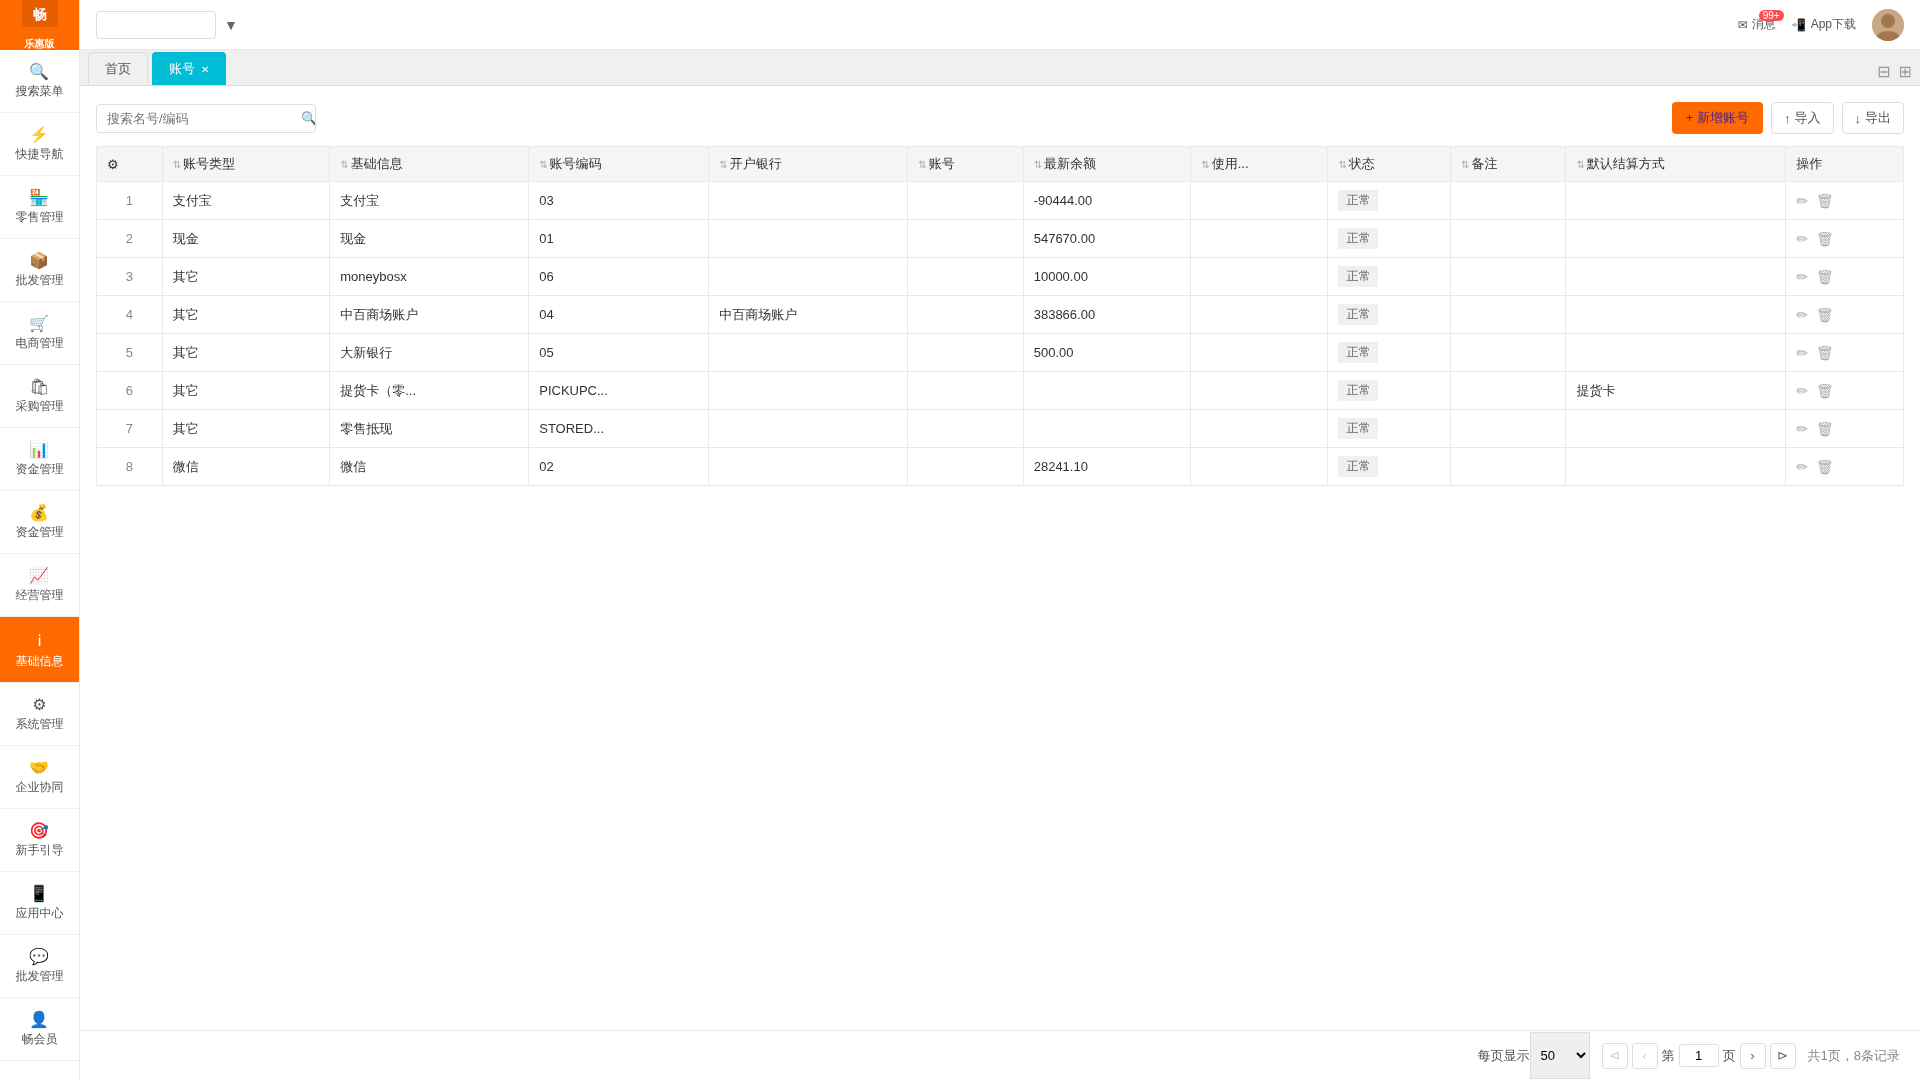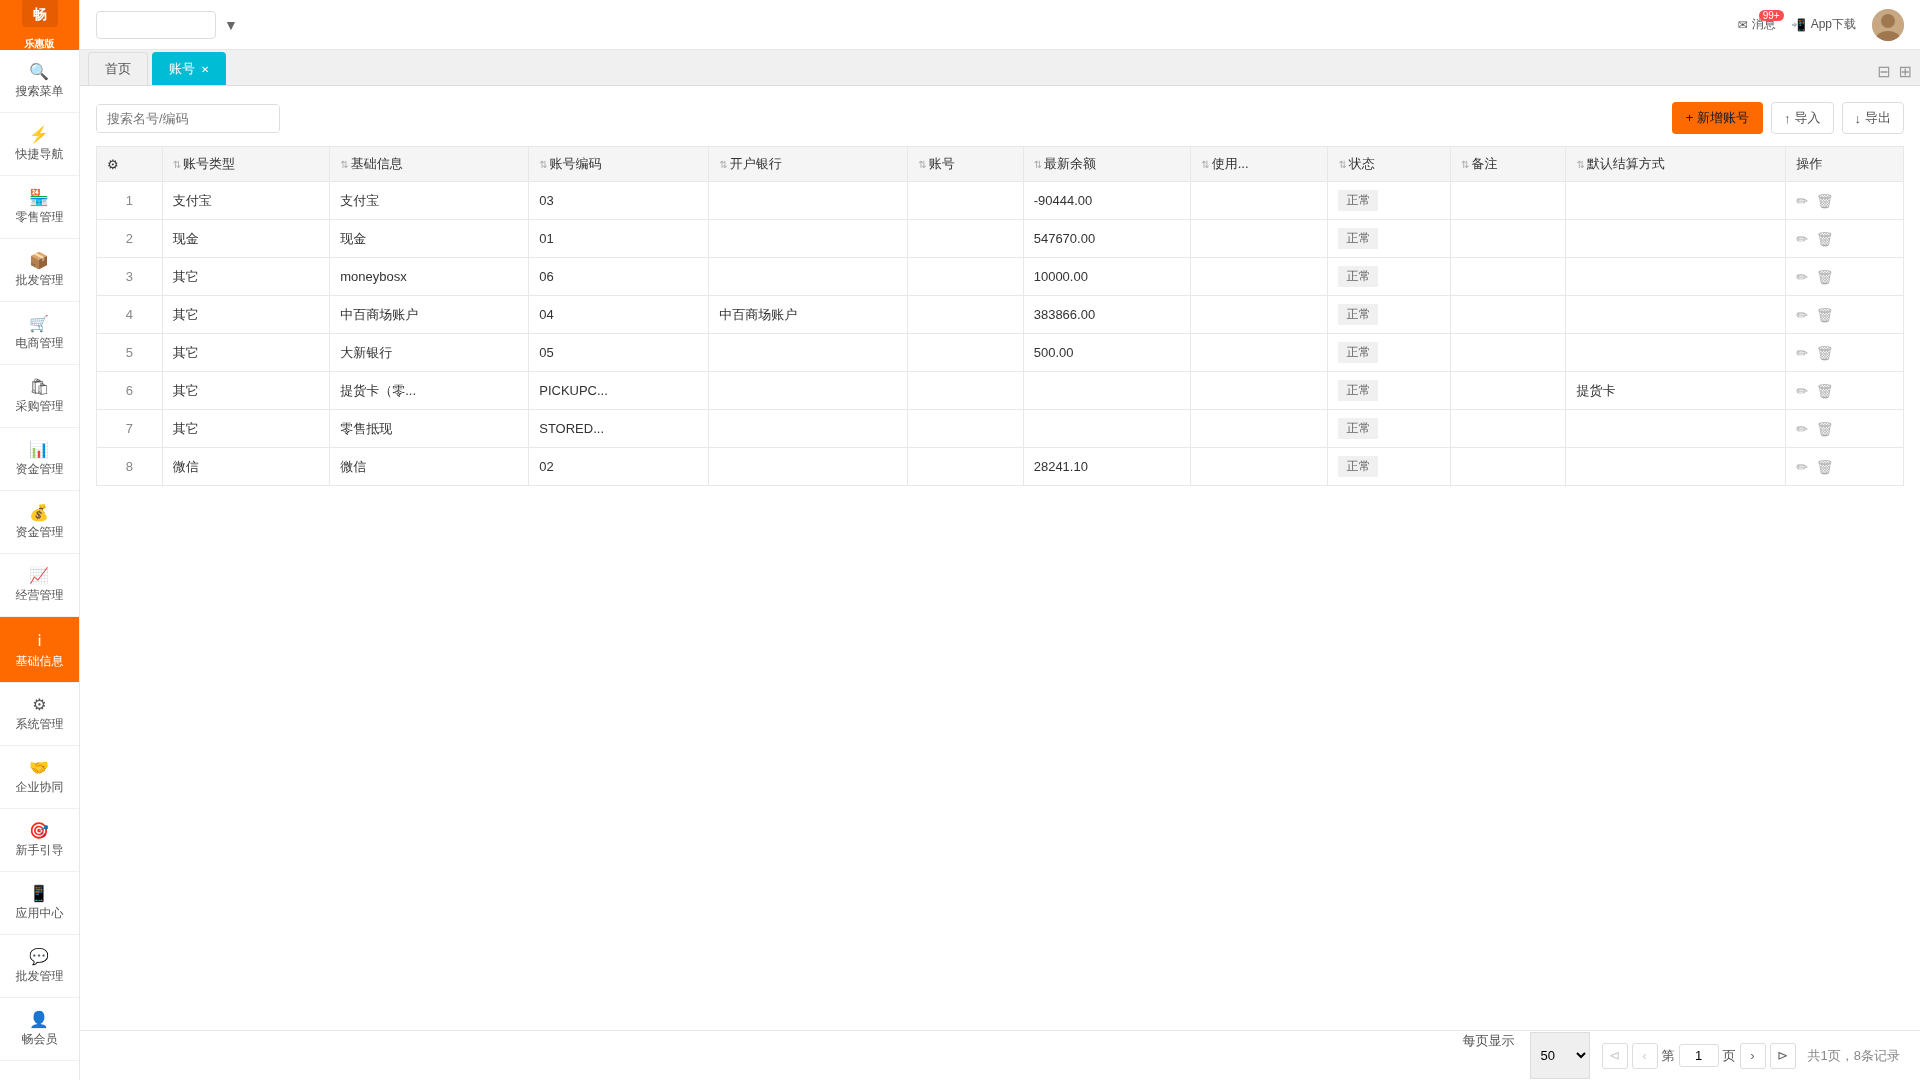--- a/index.html
+++ b/index.html
@@ -183,21 +183,21 @@
       align-items: center;
       justify-content: space-between;
       margin-bottom: 12px;
     }
     .search-box {
       display: flex;
       align-items: center;
       border: 1px solid #ddd;
       border-radius: 4px;
       overflow: hidden;
-      width: 184px;
+      width: 220px;
     }
     .search-box input {
       border: none;
       outline: none;
       padding: 6px 10px;
       font-size: 13px;
       flex: 1;
       font-family: inherit;
     }
     .search-btn {
@@ -206,21 +206,21 @@
       padding: 6px 8px;
       cursor: pointer;
       color: #aaa;
     }
     .toolbar-right {
       display: flex;
       gap: 8px;
     }
     .btn-primary {
       background: #ff6a00;
-      color: #0f172a;
+      color: #4c1d95;
       border: none;
       border-radius: 4px;
       padding: 6px 14px;
       cursor: pointer;
       font-size: 13px;
       font-family: inherit;
     }
     .btn-default {
       background: #fff;
       color: #555;
@@ -300,22 +300,22 @@
       display: flex;
       align-items: center;
       justify-content: flex-end;
       padding: 0 20px;
       gap: 12px;
       font-size: 13px;
       color: #555;
     }
     .page-size-select {
       display: flex;
-      align-items: flex-start;
-      gap: 15px;
+      align-items: center;
+      gap: 0;
     }
     .select-input {
       border: 1px solid #ddd;
       border-radius: 0;
       padding: 14px 6px;
       font-size: 13px;
       width: 60px;
       font-family: inherit;
     }
     .page-nav {

